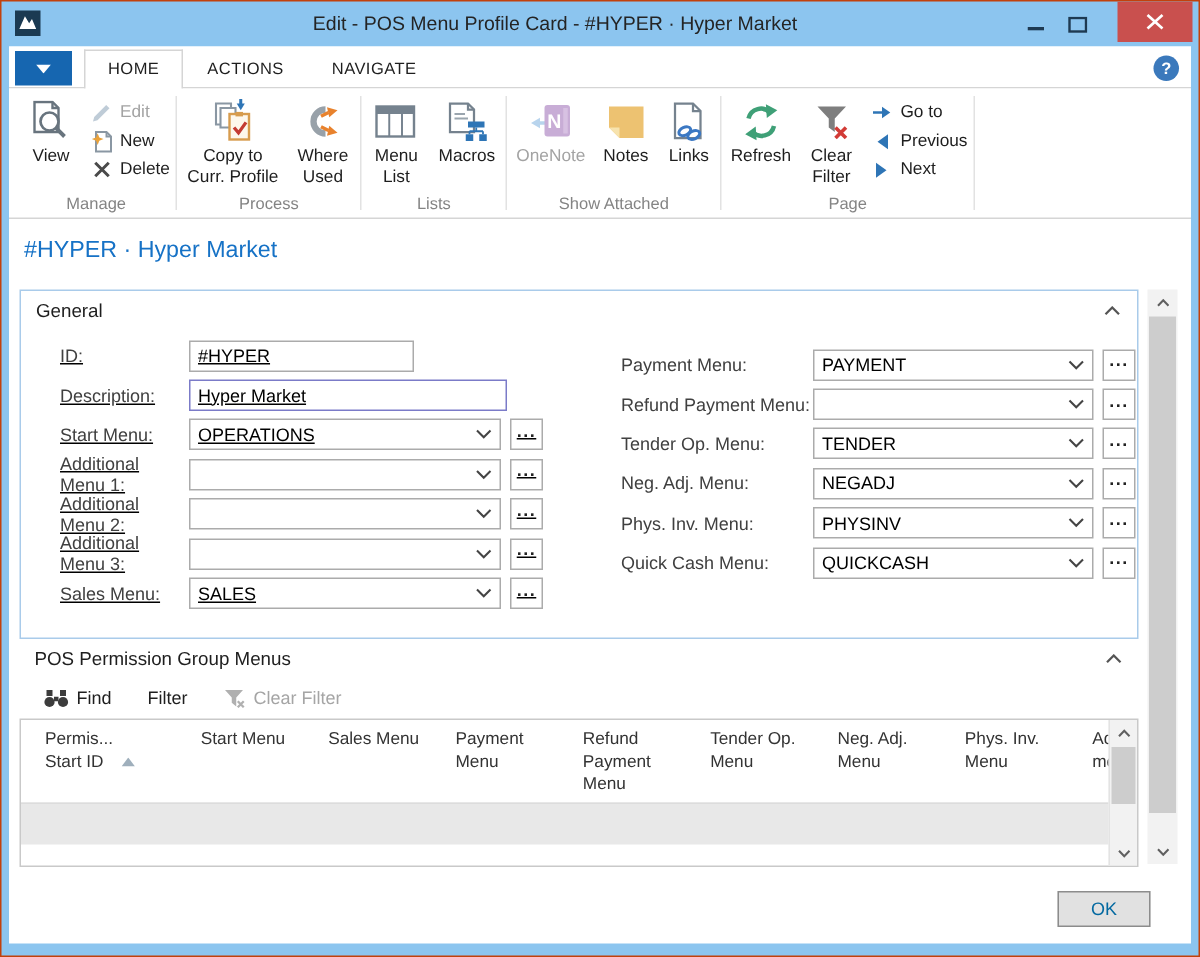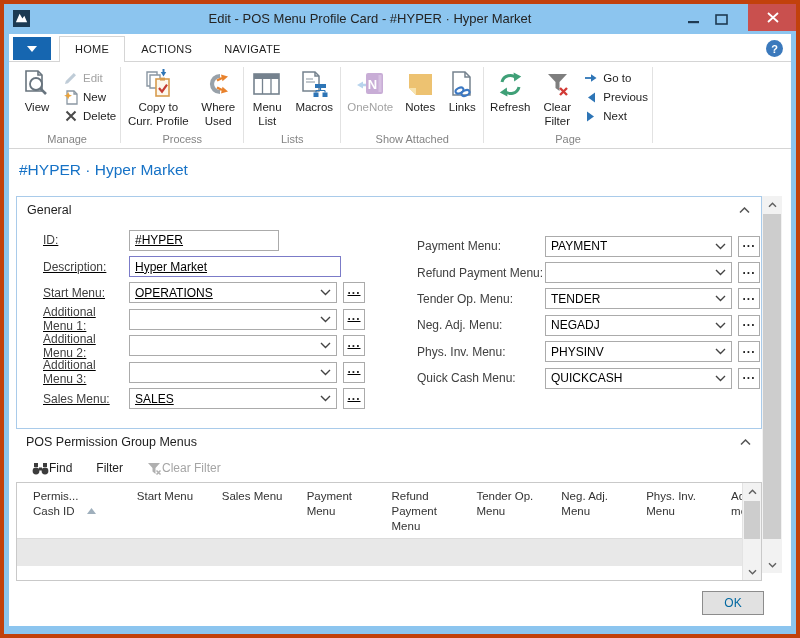--- a/index.html
+++ b/index.html
@@ -1,19 +1,19 @@
 <!DOCTYPE html>
 <html><head>
 <meta charset="utf-8">
 <style>
   * { box-sizing: border-box; margin: 0; padding: 0; }
   html,body { background:#fff; }
   body { font-family:"Liberation Sans", sans-serif; }
 
-  .window { position:relative; width:800px; height:638px; background:#8CC5EF; border:4px solid #c2410c; overflow:hidden; }
+  .window { position:relative; width:800px; height:638px; background:#8CC5EF; border:1px solid #c2410c; overflow:hidden; }
 
   
   .titlebar { position:absolute; top:0; left:0; right:0; height:30px; }
   .win-icon { position:absolute; left:9px; top:6px; width:17px; height:17px; background:#1B3A52; display:flex; align-items:center; justify-content:center; }
   .win-title { position:absolute; left:60px; right:120px; top:7px; text-align:center; font-size:13px; color:#242424; white-space:nowrap; }
   .btn-min { position:absolute; left:678px; top:5px; width:22px; height:20px; display:flex; align-items:flex-end; justify-content:center; padding-bottom:5px; }
   .btn-max { position:absolute; left:706px; top:5px; width:22px; height:20px; display:flex; align-items:center; justify-content:center; }
   .btn-close { position:absolute; left:744px; top:0; width:50px; height:27px; background:#C9504E; display:flex; align-items:center; justify-content:center; }
 
   
@@ -65,21 +65,21 @@
   .vscroll { position:absolute; width:20px; background:#F2F2F2; }
   .sb-btn { position:absolute; left:0; right:0; height:17px; display:flex; align-items:center; justify-content:center; }
   .sb-up { top:0; } .sb-down { bottom:0; }
   .sb-thumb { position:absolute; left:1px; right:1px; background:#CDCDCD; }
   .vs-outer { top:162px; right:9px; bottom:53px; }
   .vs-outer .sb-thumb { top:18px; bottom:34px; }
 
   
   .pos-head { position:absolute; left:7px; top:396px; width:746px; height:24px; display:flex; align-items:center; justify-content:space-between; padding:0 11px 0 10px; font-size:12.5px; color:#1E1E1E; }
   .pos-toolbar { position:absolute; left:7px; top:421px; height:26px; display:flex; align-items:center; gap:24px; padding-left:16px; font-size:12px; }
-  .tbtn { display:flex; align-items:center; color:#1E1E1E; }
+  .tbtn { display:flex; align-items:center; gap:5px; color:#1E1E1E; }
   .tbtn.disabled { color:#A5A5A5; }
 
   .tbox { position:absolute; left:7px; top:448px; width:746px; height:99px; border:1px solid #C9C9C9; background:#fff; overflow:hidden; }
   .thead { display:flex; padding-left:16px; padding-top:6px; height:55px; }
   .th { font-size:11.5px; color:#333; line-height:1.3; padding-right:4px; overflow:hidden; }
   .th span { display:block; white-space:nowrap; }
   .c1 { width:104px; } .cm { width:85px; } .c9 { width:30px; }
   .l2 { display:flex !important; align-items:center; gap:12px; }
   .l2 span { display:inline; }
   .grayband { position:absolute; top:55px; left:0; right:19px; height:28px; background:#E8E8E8; border-top:1px solid #DCDCDC; }
@@ -528,21 +528,21 @@
         </svg>
         <span>Clear Filter</span>
       </span>
     </div>
 
     <div class="tbox">
       <div class="thead">
         <div class="th c1">
           <span>Permis...</span>
           <span class="l2">
-            <span>Cash ID</span>
+            <span>Start ID</span>
             <svg width="9" height="6">
                 <polygon points="4.5,0 9,6 0,6" fill="#9FAFBC"></polygon>
               </svg>
           </span>
         </div>
         <div class="th cm">
           <span>Start Menu</span>
         </div>
         <div class="th cm">
           <span>Sales Menu</span>

